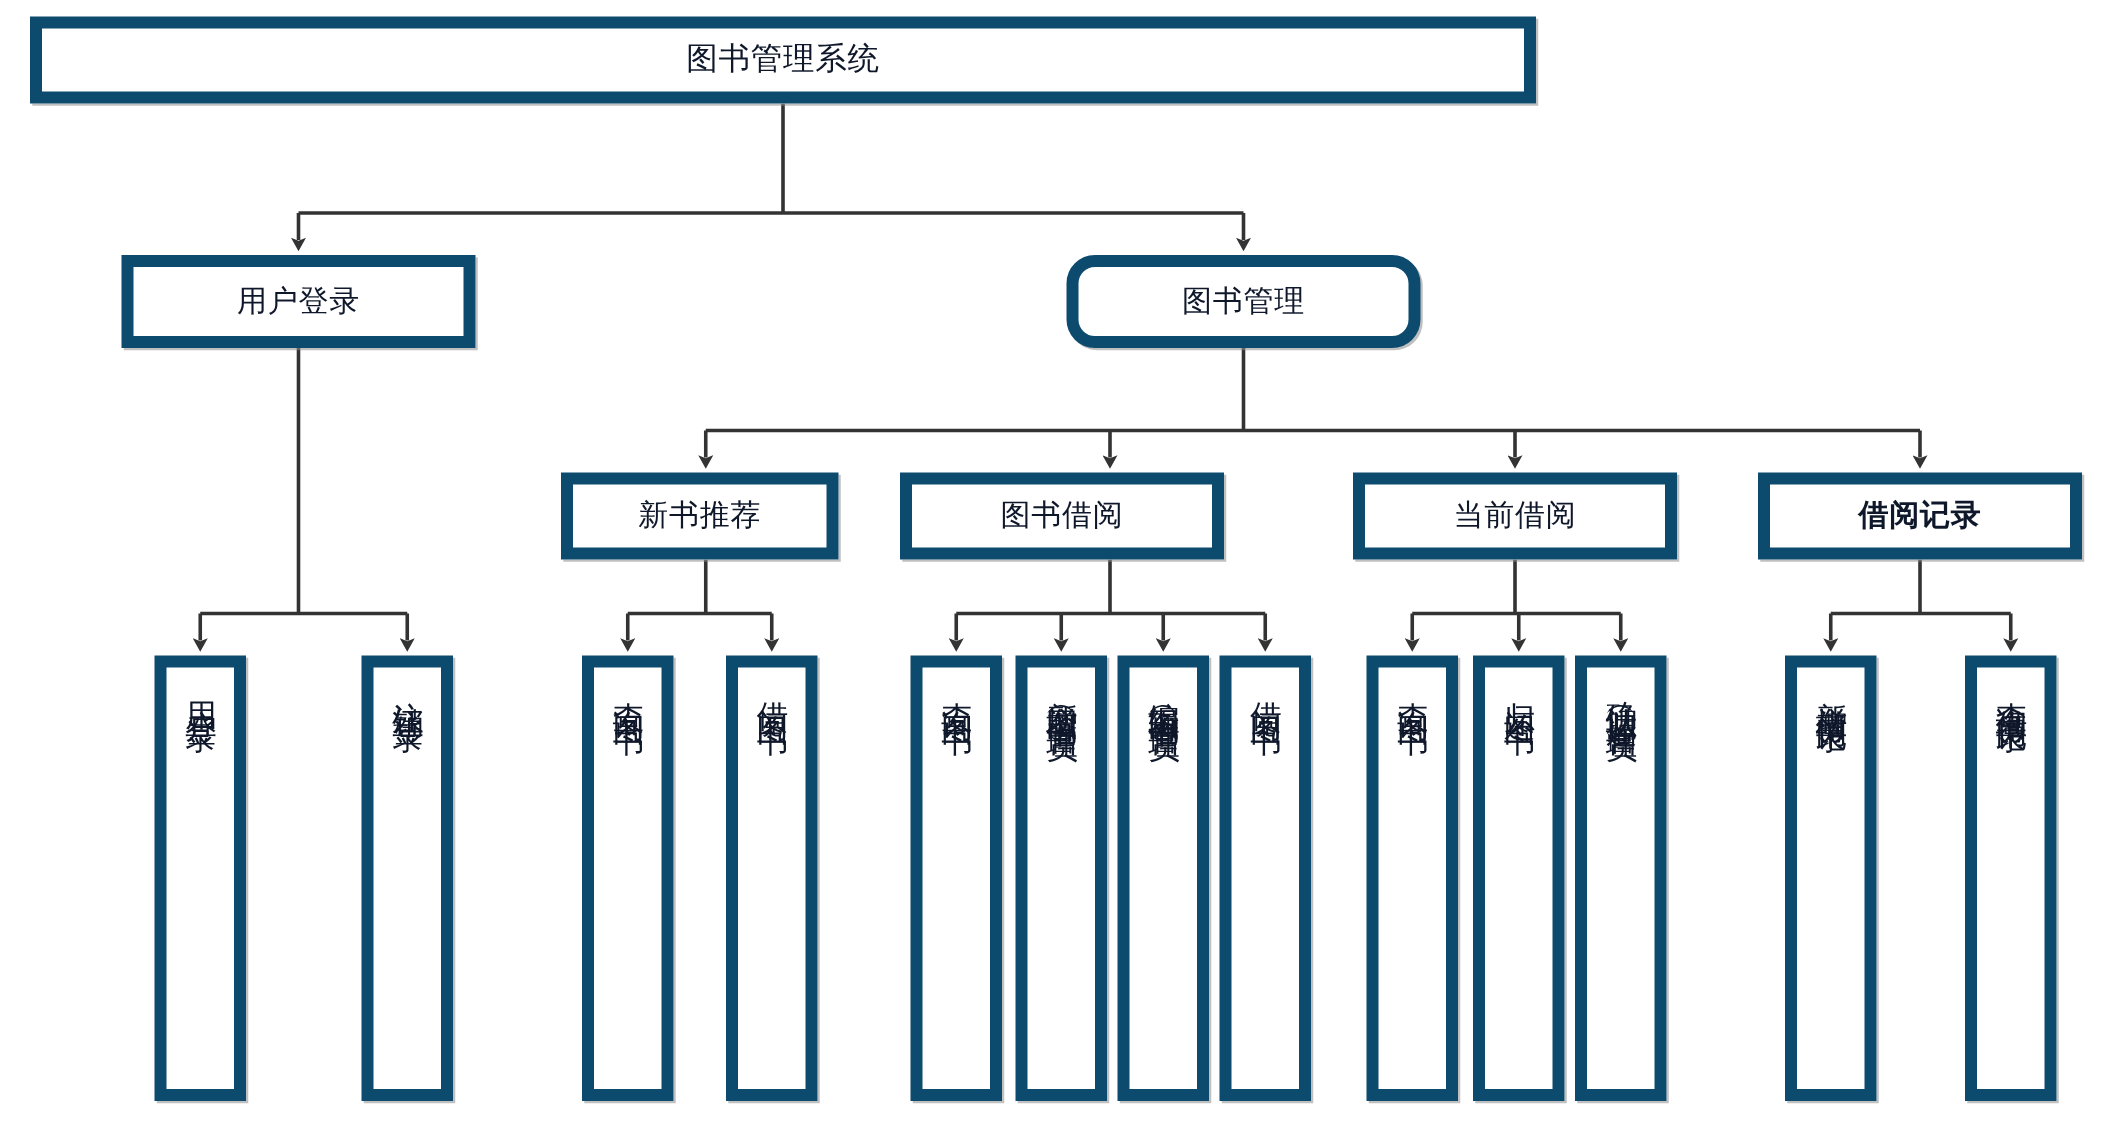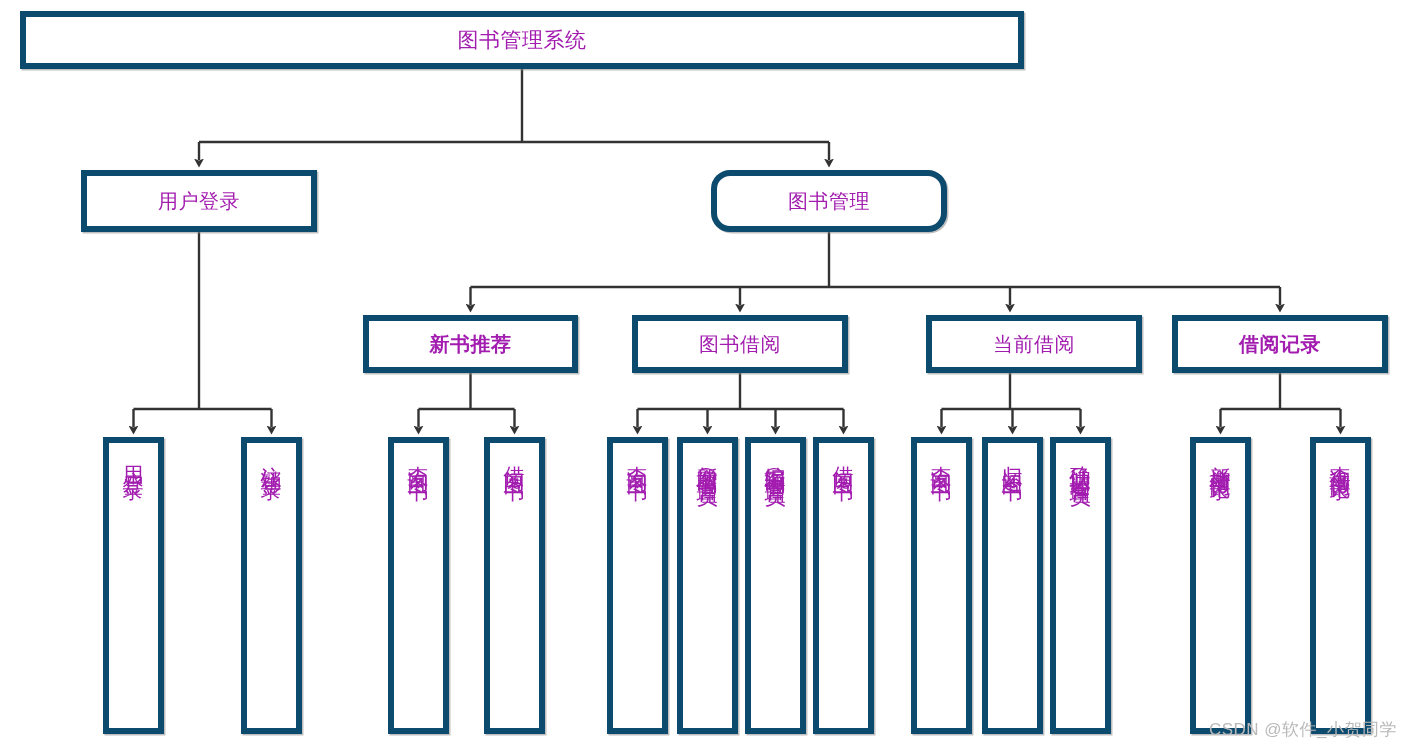--- a/index.html
+++ b/index.html
@@ -22,26 +22,26 @@
     left: 0;
     top: 0;
     width: 1405px;
     height: 747px;
     pointer-events: none;
   }
   .node {
     position: absolute;
     box-sizing: border-box;
     background: #ffffff;
-    border: 6px solid #0c4a6e;
+    border: 8px solid #0c4a6e;
     box-shadow: 1.5px 1.5px 0 0 rgba(140,140,140,0.55);
     display: flex;
     align-items: center;
     justify-content: center;
-    color: #a21caf;
+    color: #0f172a;
   }
   .node .label {
     font-size: 20px;
     line-height: 1.15;
     letter-spacing: 0.5px;
     white-space: nowrap;
     text-align: center;
   }
   .node.root .label { font-size: 21px; }
   .node.leaf {
@@ -120,27 +120,27 @@
   <div id="node-layer">
       <div class="node root" style="left: 20px; top: 11px; width: 1004px; height: 58px;">
         <span class="label">图书管理系统</span>
       </div>
       <div class="node" style="left: 81px; top: 170px; width: 236px; height: 62px;">
         <span class="label">用户登录</span>
       </div>
       <div class="node" style="left: 711px; top: 170px; width: 236px; height: 62px; border-radius: 19px;">
         <span class="label">图书管理</span>
       </div>
-      <div class="node" style="left: 363px; top: 315px; width: 215px; height: 58px; font-weight: bold;">
+      <div class="node" style="left: 374px; top: 315px; width: 185px; height: 58px;">
         <span class="label">新书推荐</span>
       </div>
-      <div class="node" style="left: 632px; top: 315px; width: 216px; height: 58px;">
+      <div class="node" style="left: 600px; top: 315px; width: 216px; height: 58px;">
         <span class="label">图书借阅</span>
       </div>
-      <div class="node" style="left: 902px; top: 315px; width: 216px; height: 58px; margin-left: 24px;">
+      <div class="node" style="left: 902px; top: 315px; width: 216px; height: 58px;">
         <span class="label">当前借阅</span>
       </div>
       <div class="node" style="left: 1172px; top: 315px; width: 216px; height: 58px; font-weight: bold;">
         <span class="label">借阅记录</span>
       </div>
       <div class="node leaf" style="left: 103px; top: 437px; width: 61px; height: 297px;">
         <span class="label">用户登录</span>
       </div>
       <div class="node leaf" style="left: 241px; top: 437px; width: 61px; height: 297px;">
         <span class="label">注销登录</span>
@@ -173,14 +173,13 @@
         <span class="label">确认归还（管理员）</span>
       </div>
       <div class="node leaf tall-text" style="left: 1190px; top: 437px; width: 61px; height: 297px;">
         <span class="label">新增借阅记录</span>
       </div>
       <div class="node leaf tall-text" style="left: 1310px; top: 437px; width: 61px; height: 297px;">
         <span class="label">查询借阅记录</span>
       </div>
     </div>
 
-  <div class="watermark">CSDN @软件_小贺同学</div>
 </div>
 
 </body></html>

